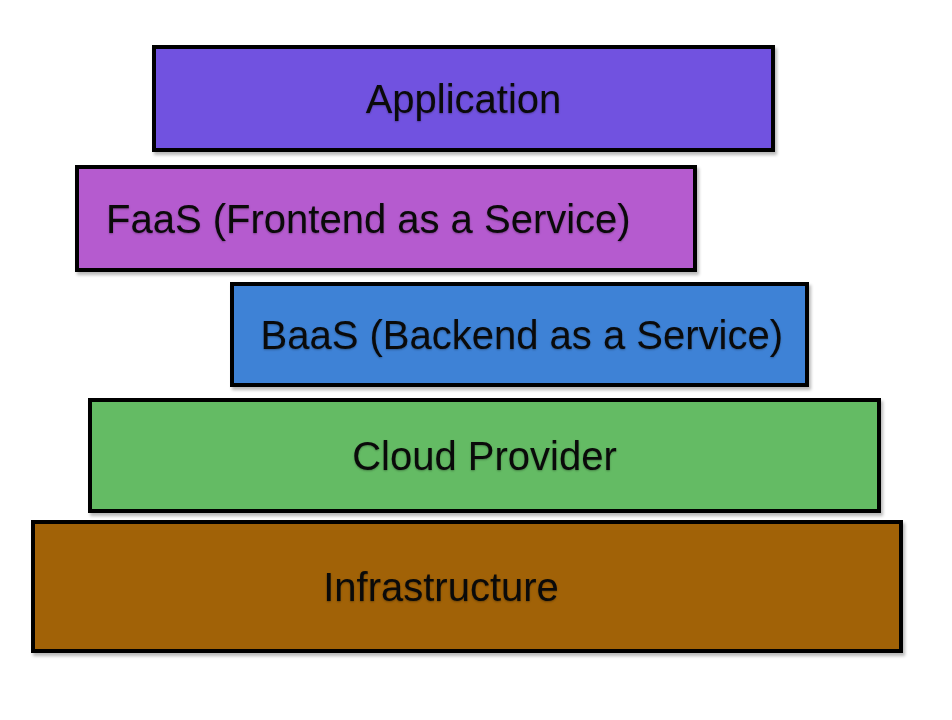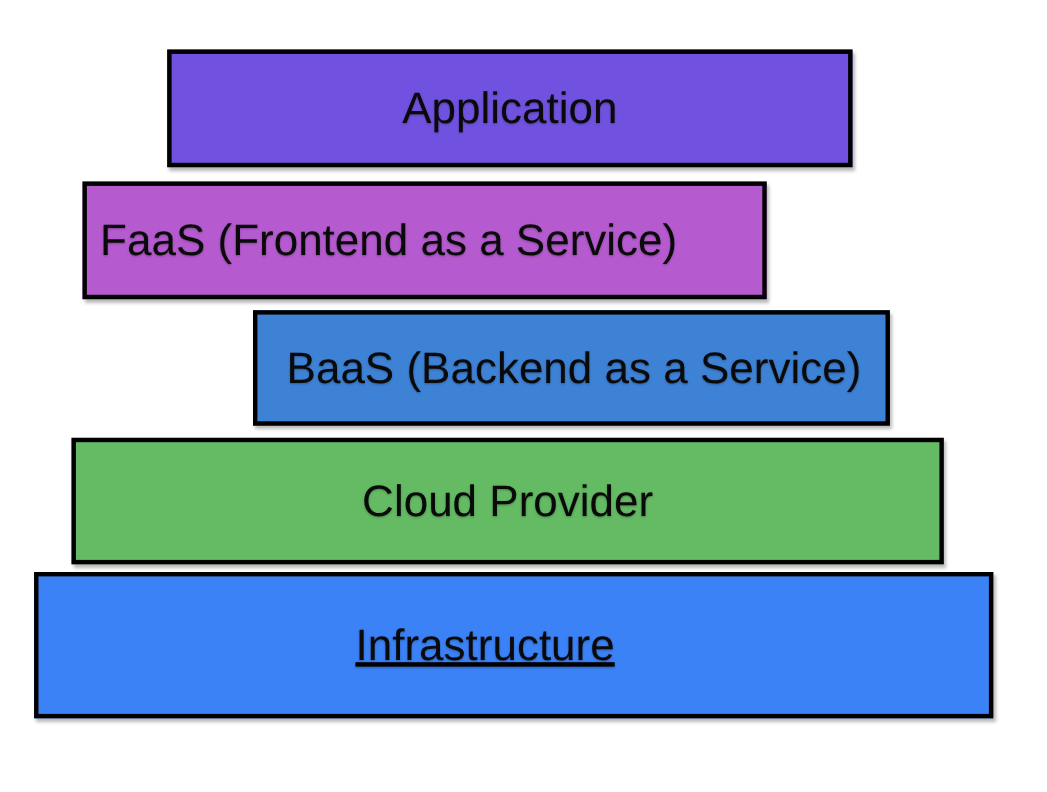--- a/index.html
+++ b/index.html
@@ -25,23 +25,23 @@
   }
   .layer .label {
     font-size: 40px;
     line-height: 1.1;
     color: #0a0a0a;
     white-space: nowrap;
     text-shadow: 0 1px 2px rgba(0,0,0,0.30);
   }
   
   #layer-application   { left: 152px; top: 45px;  width: 623px; height: 107px; justify-content: center; }
-  #layer-faas          { left: 75px;  top: 165px; width: 622px; height: 107px; justify-content: flex-start; padding-left: 12px; }
+  #layer-faas          { left: 75px;  top: 165px; width: 622px; height: 107px; justify-content: flex-start; padding-left: 27px; }
   #layer-baas          { left: 230px; top: 282px; width: 579px; height: 105px; justify-content: flex-end; padding-right: 22px; }
-  #layer-cloud         { left: 65px;  top: 398px; width: 793px; height: 115px; justify-content: center; }
+  #layer-cloud         { left: 88px;  top: 398px; width: 793px; height: 115px; justify-content: center; }
   #layer-infra         { left: 31px;  top: 520px; width: 872px; height: 133px; justify-content: center; padding-right: 52px; }
 </style>
 </head>
 <body>
 
 <div class="canvas">
 
   <div class="layer" id="layer-application" style="background-color: rgb(113, 82, 224);">
     <span class="label">Application</span>
   </div>
@@ -51,17 +51,17 @@
   </div>
 
   <div class="layer" id="layer-baas" style="background-color: rgb(62, 130, 214);">
     <span class="label">BaaS (Backend as a Service)</span>
   </div>
 
   <div class="layer" id="layer-cloud" style="background-color: rgb(100, 187, 100);">
     <span class="label">Cloud Provider</span>
   </div>
 
-  <div class="layer" id="layer-infra" style="background-color: #3b82f6; text-decoration: underline;">
+  <div class="layer" id="layer-infra" style="background-color: #a16207;">
     <span class="label">Infrastructure</span>
   </div>
 
 </div>
 
 </body></html>

